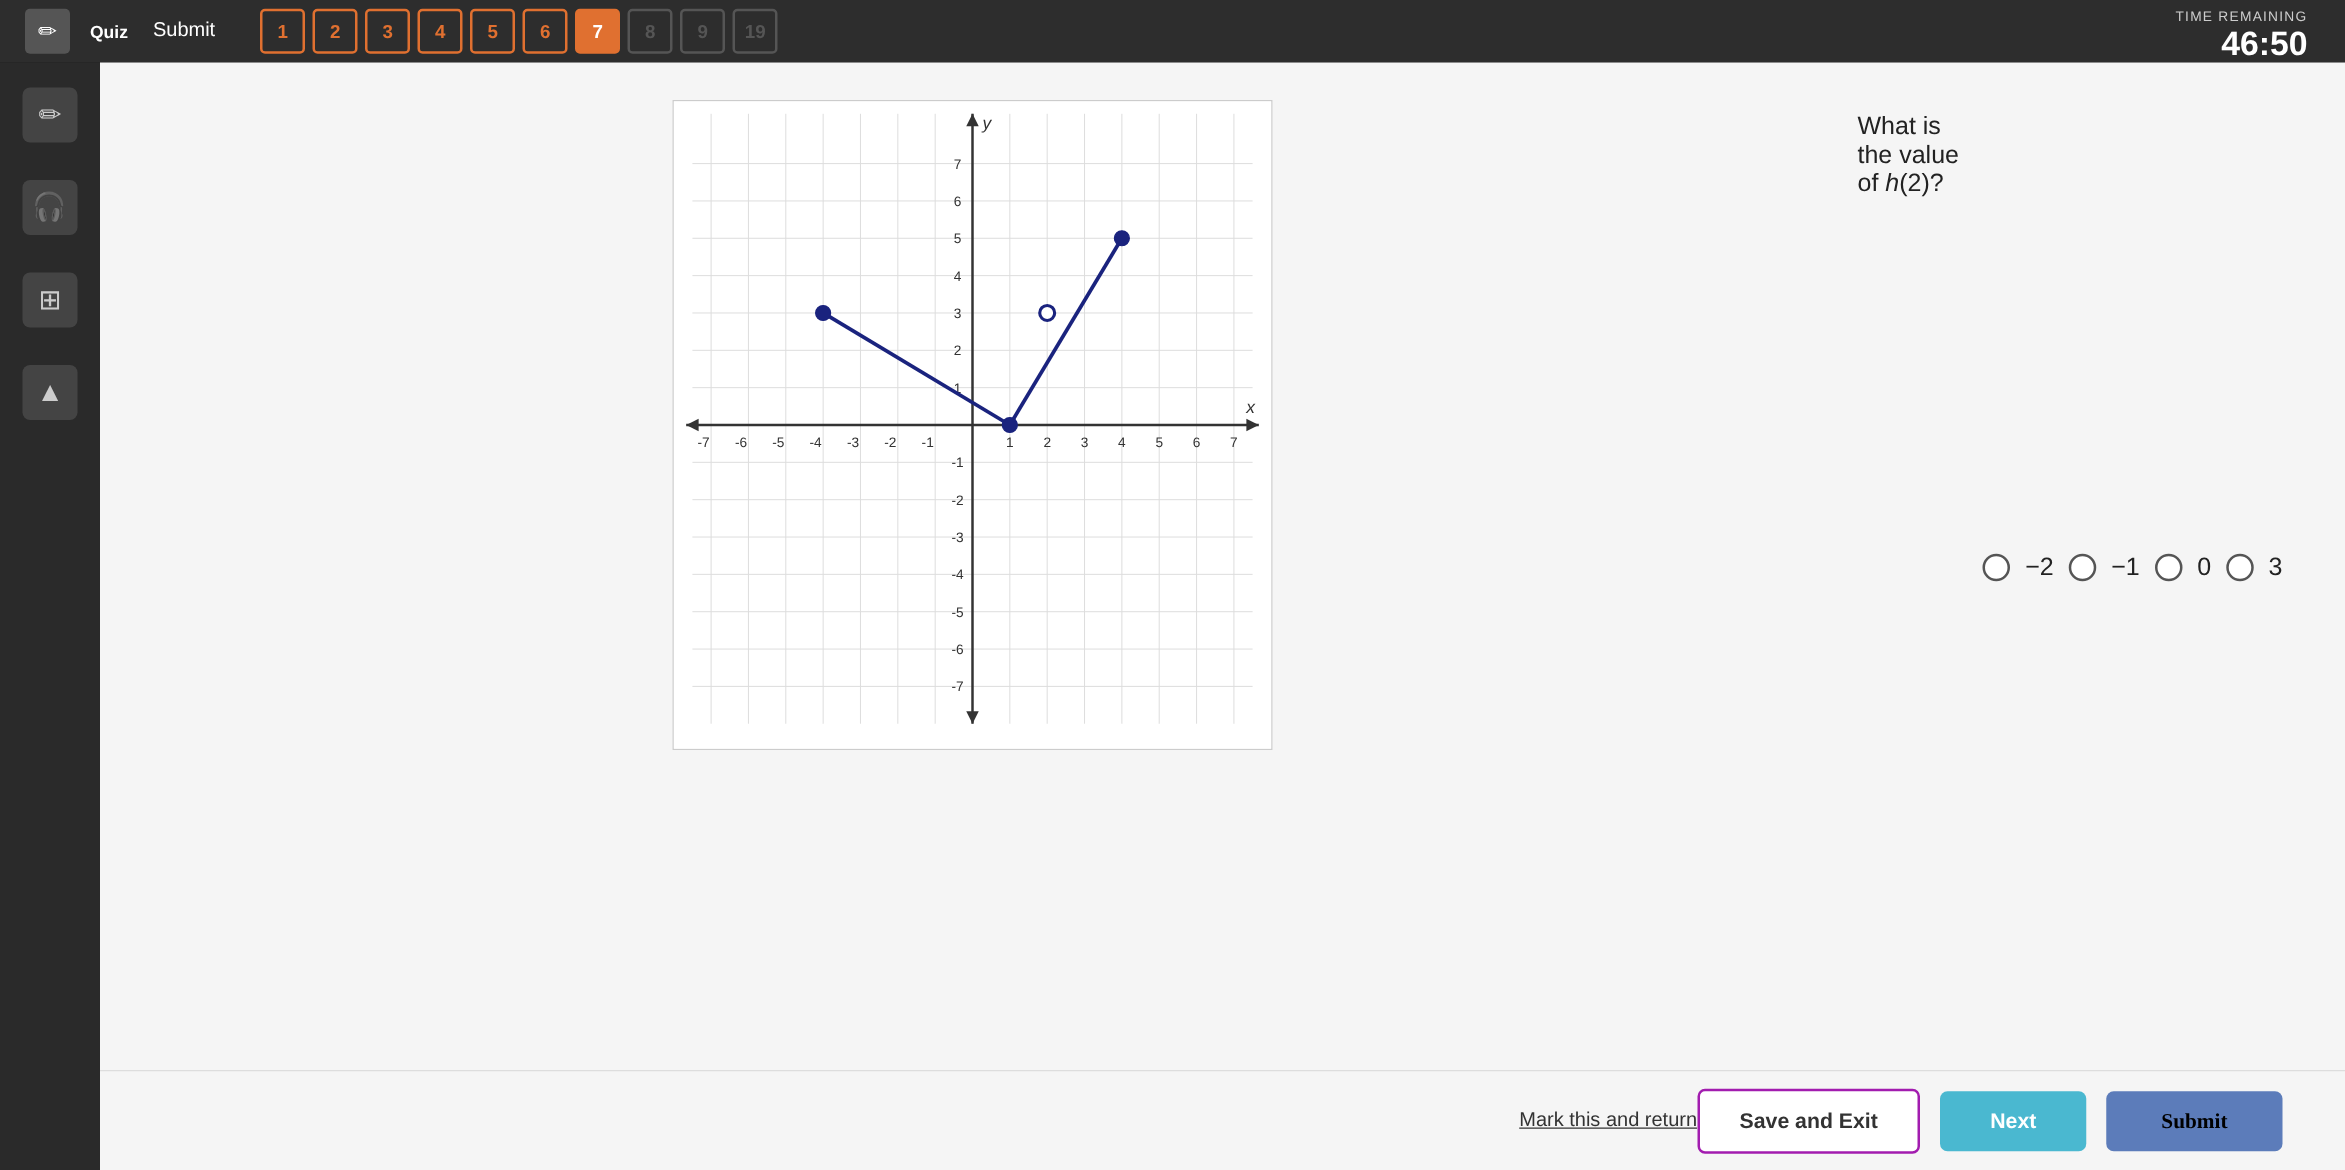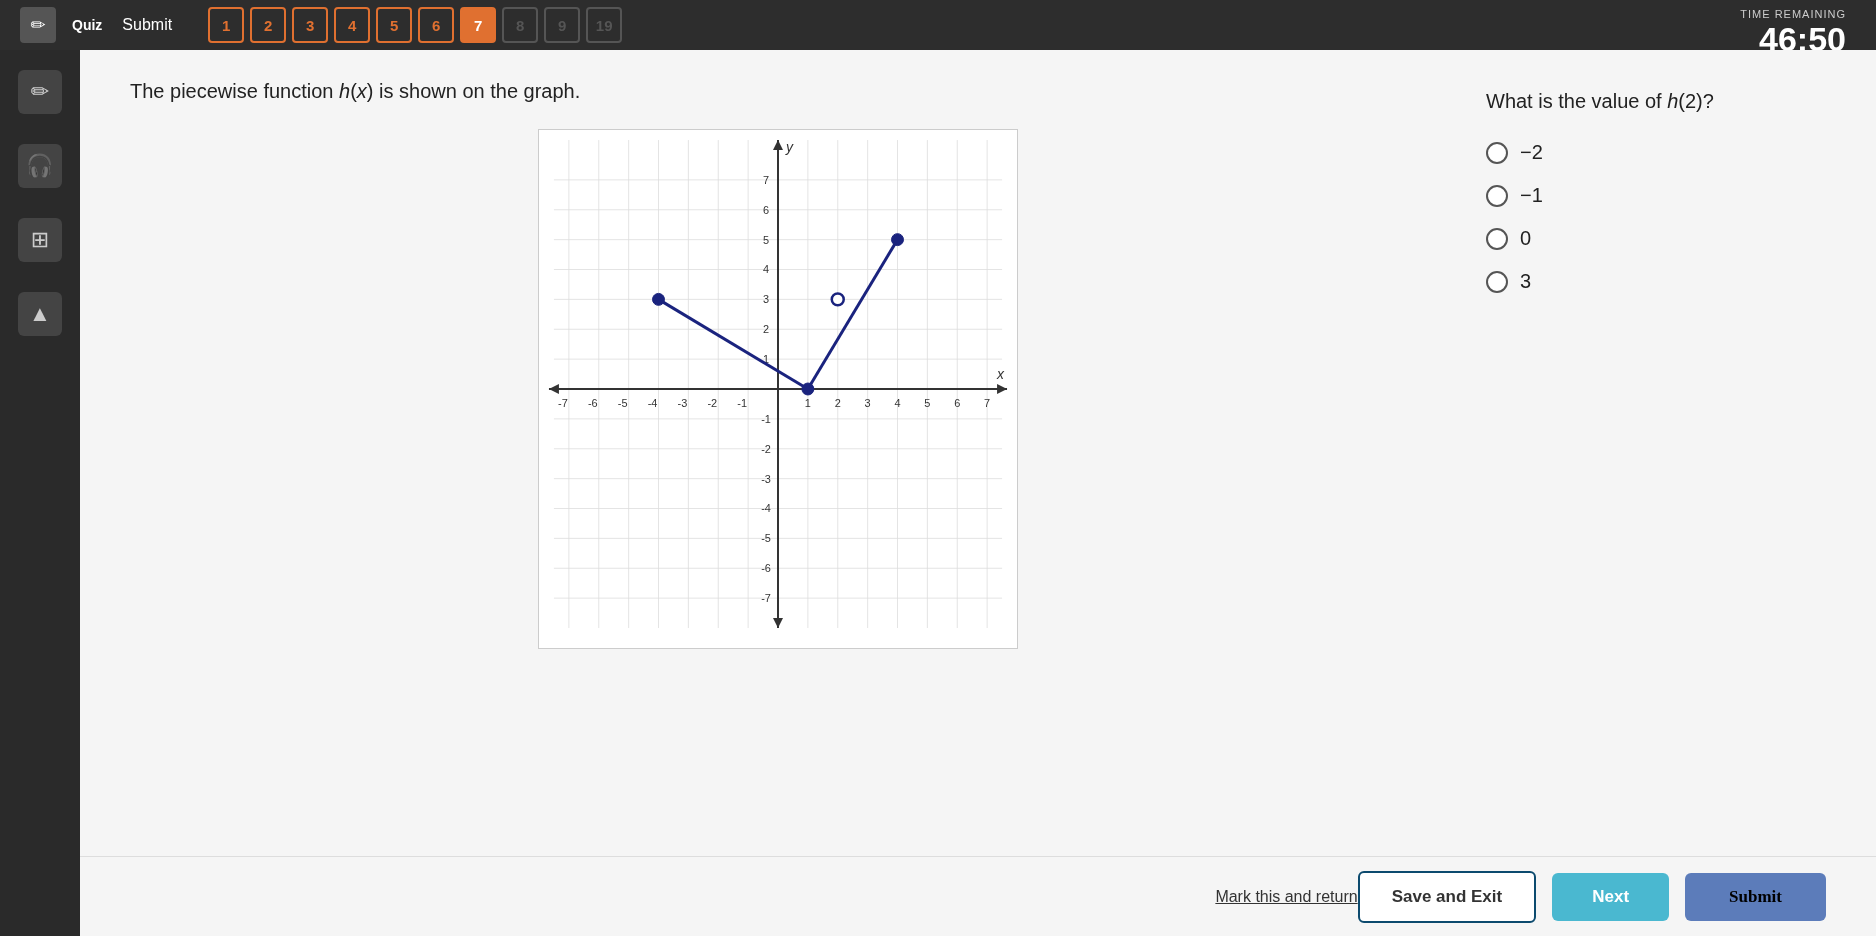--- a/index.html
+++ b/index.html
@@ -70,21 +70,21 @@
       top: 8px;
       text-align: right;
     }
     .time-label {
       color: #ccc;
       font-size: 11px;
       letter-spacing: 1px;
     }
     .time-value {
       color: #fff;
-      font-size: 34px;
+      font-size: 27px;
       font-weight: bold;
     }
     .pencil-icon-btn {
       width: 36px;
       height: 36px;
       background: #555;
       border-radius: 4px;
       display: flex;
       align-items: center;
       justify-content: center;
@@ -159,21 +159,21 @@
     .graph-container {
       display: flex;
       align-items: center;
       justify-content: center;
     }
 
     
     .question-right {
       width: 340px;
       display: flex;
-      flex-direction: column;
+      flex-direction: row;
       gap: 12px;
       padding-top: 10px;
     }
     .answer-question-text {
       font-size: 20px;
       color: #222;
       margin-bottom: 16px;
     }
     .answer-question-text em {
       font-style: italic;
@@ -216,21 +216,21 @@
       cursor: pointer;
     }
     .bottom-buttons {
       display: flex;
       gap: 16px;
       align-items: center;
     }
     .btn-save {
       padding: 14px 32px;
       background: #fff;
-      border: 2px solid #0c4a6e;
+      border: 2px solid #a21caf;
       border-radius: 6px;
       font-size: 17px;
       color: #333;
       cursor: pointer;
       font-weight: bold;
     }
     .btn-next {
       padding: 14px 40px;
       background: #4ab8d0;
       border: none;
@@ -287,23 +287,20 @@
   <div class="sidebar-icon">✏</div>
   <div class="sidebar-icon">🎧</div>
   <div class="sidebar-icon">⊞</div>
   <div class="sidebar-icon">▲</div>
 </div>
 
 <div class="main-content">
   <div class="question-area">
 
     <div class="question-left">
-      <div class="question-text">
-        The piecewise function <em>h</em>(<em>x</em>) is shown on the graph.
-      </div>
       <div class="graph-container">
 
         <svg class="graph-svg" width="480" height="520" viewBox="0 0 480 520">
 
           <rect width="480" height="520" fill="#fff"></rect>
 
           <g stroke="#ddd" stroke-width="0.8">
 
             <line x1="30" y1="10" x2="30" y2="500"></line>
             <line x1="60" y1="10" x2="60" y2="500"></line>

